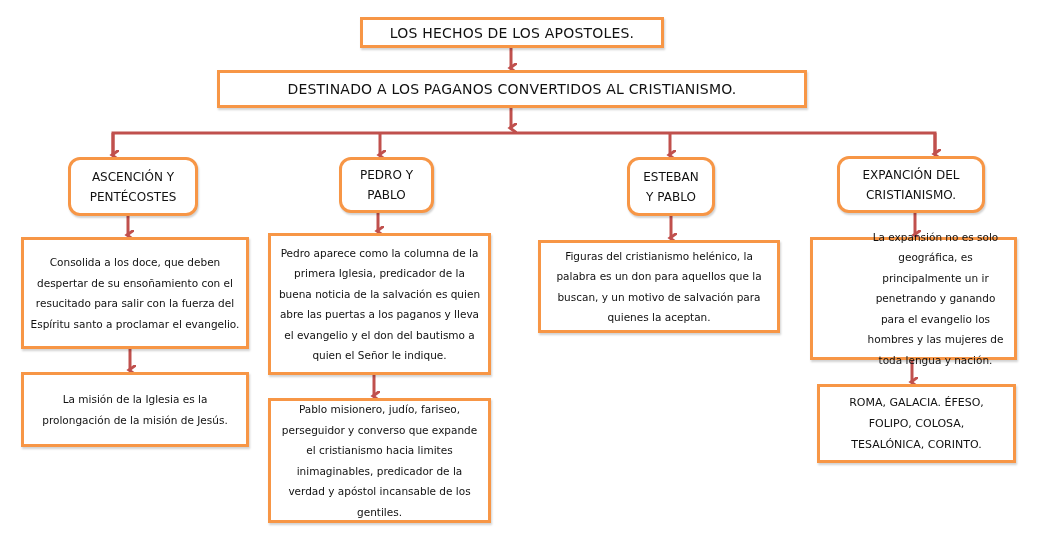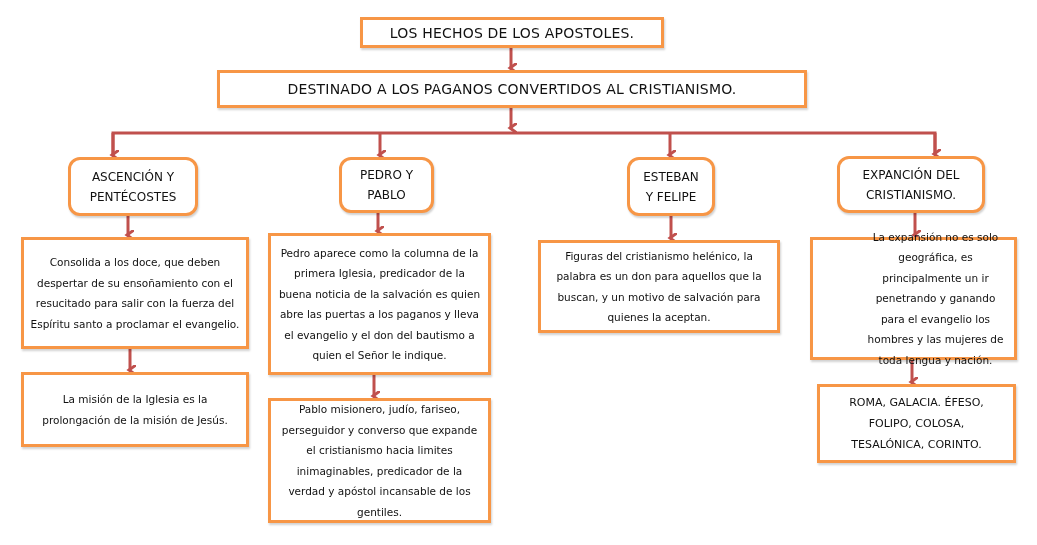--- a/index.html
+++ b/index.html
@@ -55,21 +55,21 @@
   <span class="title-text">DESTINADO A LOS PAGANOS CONVERTIDOS AL CRISTIANISMO.</span>
 </div>
 
 <div class="box rounded" style="left:68px; top:157px; width:130px; height:59px;">
   <span class="head-text" style="width:110px;">ASCENCIÓN Y PENTÉCOSTES</span>
 </div>
 <div class="box rounded" style="left:339px; top:157px; width:95px; height:56px;">
   <span class="head-text" style="width:70px;">PEDRO Y PABLO</span>
 </div>
 <div class="box rounded" style="left:627px; top:157px; width:88px; height:59px;">
-  <span class="head-text" style="width:66px;">ESTEBAN Y FELIPE</span>
+  <span class="head-text" style="width:66px;">ESTEBAN Y PABLO</span>
 </div>
 <div class="box rounded" style="left:837px; top:156px; width:148px; height:57px;">
   <span class="head-text" style="width:130px;">EXPANCIÓN DEL CRISTIANISMO.</span>
 </div>
 
 <div class="box" style="left:21px; top:237px; width:228px; height:112px;">
   <span class="body-text">Consolida a los doce, que deben despertar de su ensoñamiento con el resucitado para salir con la fuerza del Espíritu santo a proclamar el evangelio.</span>
 </div>
 <div class="box" style="left:268px; top:233px; width:223px; height:142px;">
   <span class="body-text">Pedro aparece como la columna de la primera Iglesia, predicador de la buena noticia de la salvación es quien abre las puertas a los paganos y lleva el evangelio y el don del bautismo a quien el Señor le indique.</span>

